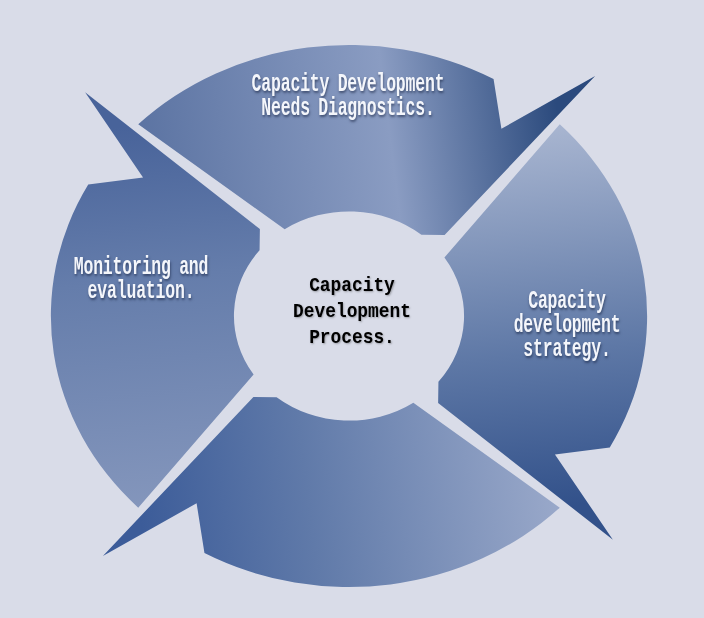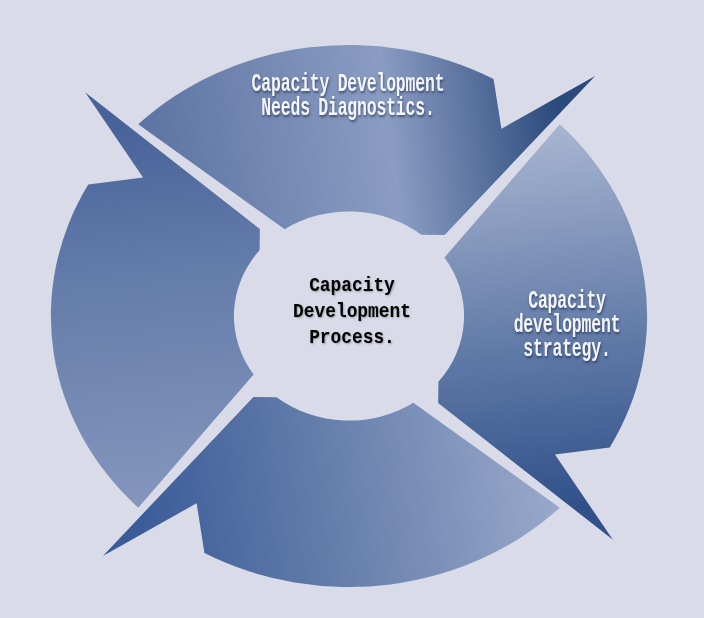--- a/index.html
+++ b/index.html
@@ -88,20 +88,24 @@
 Needs Diagnostics.</span>
   </div>
 
   <div class="step-label" style="left:567px;top:326px;">
     <span class="txt">Capacity
 development
 strategy.</span>
   </div>
 
 
+  <div class="step-label" style="left:141px;top:280px;">
+    <span class="txt">Monitoring and
+evaluation.</span>
+  </div>
 
   <div class="center-label" style="left:352px;top:312px;">
     <span class="txt">Capacity
 Development
 Process.</span>
   </div>
 
 </div>
 
 </body></html>

